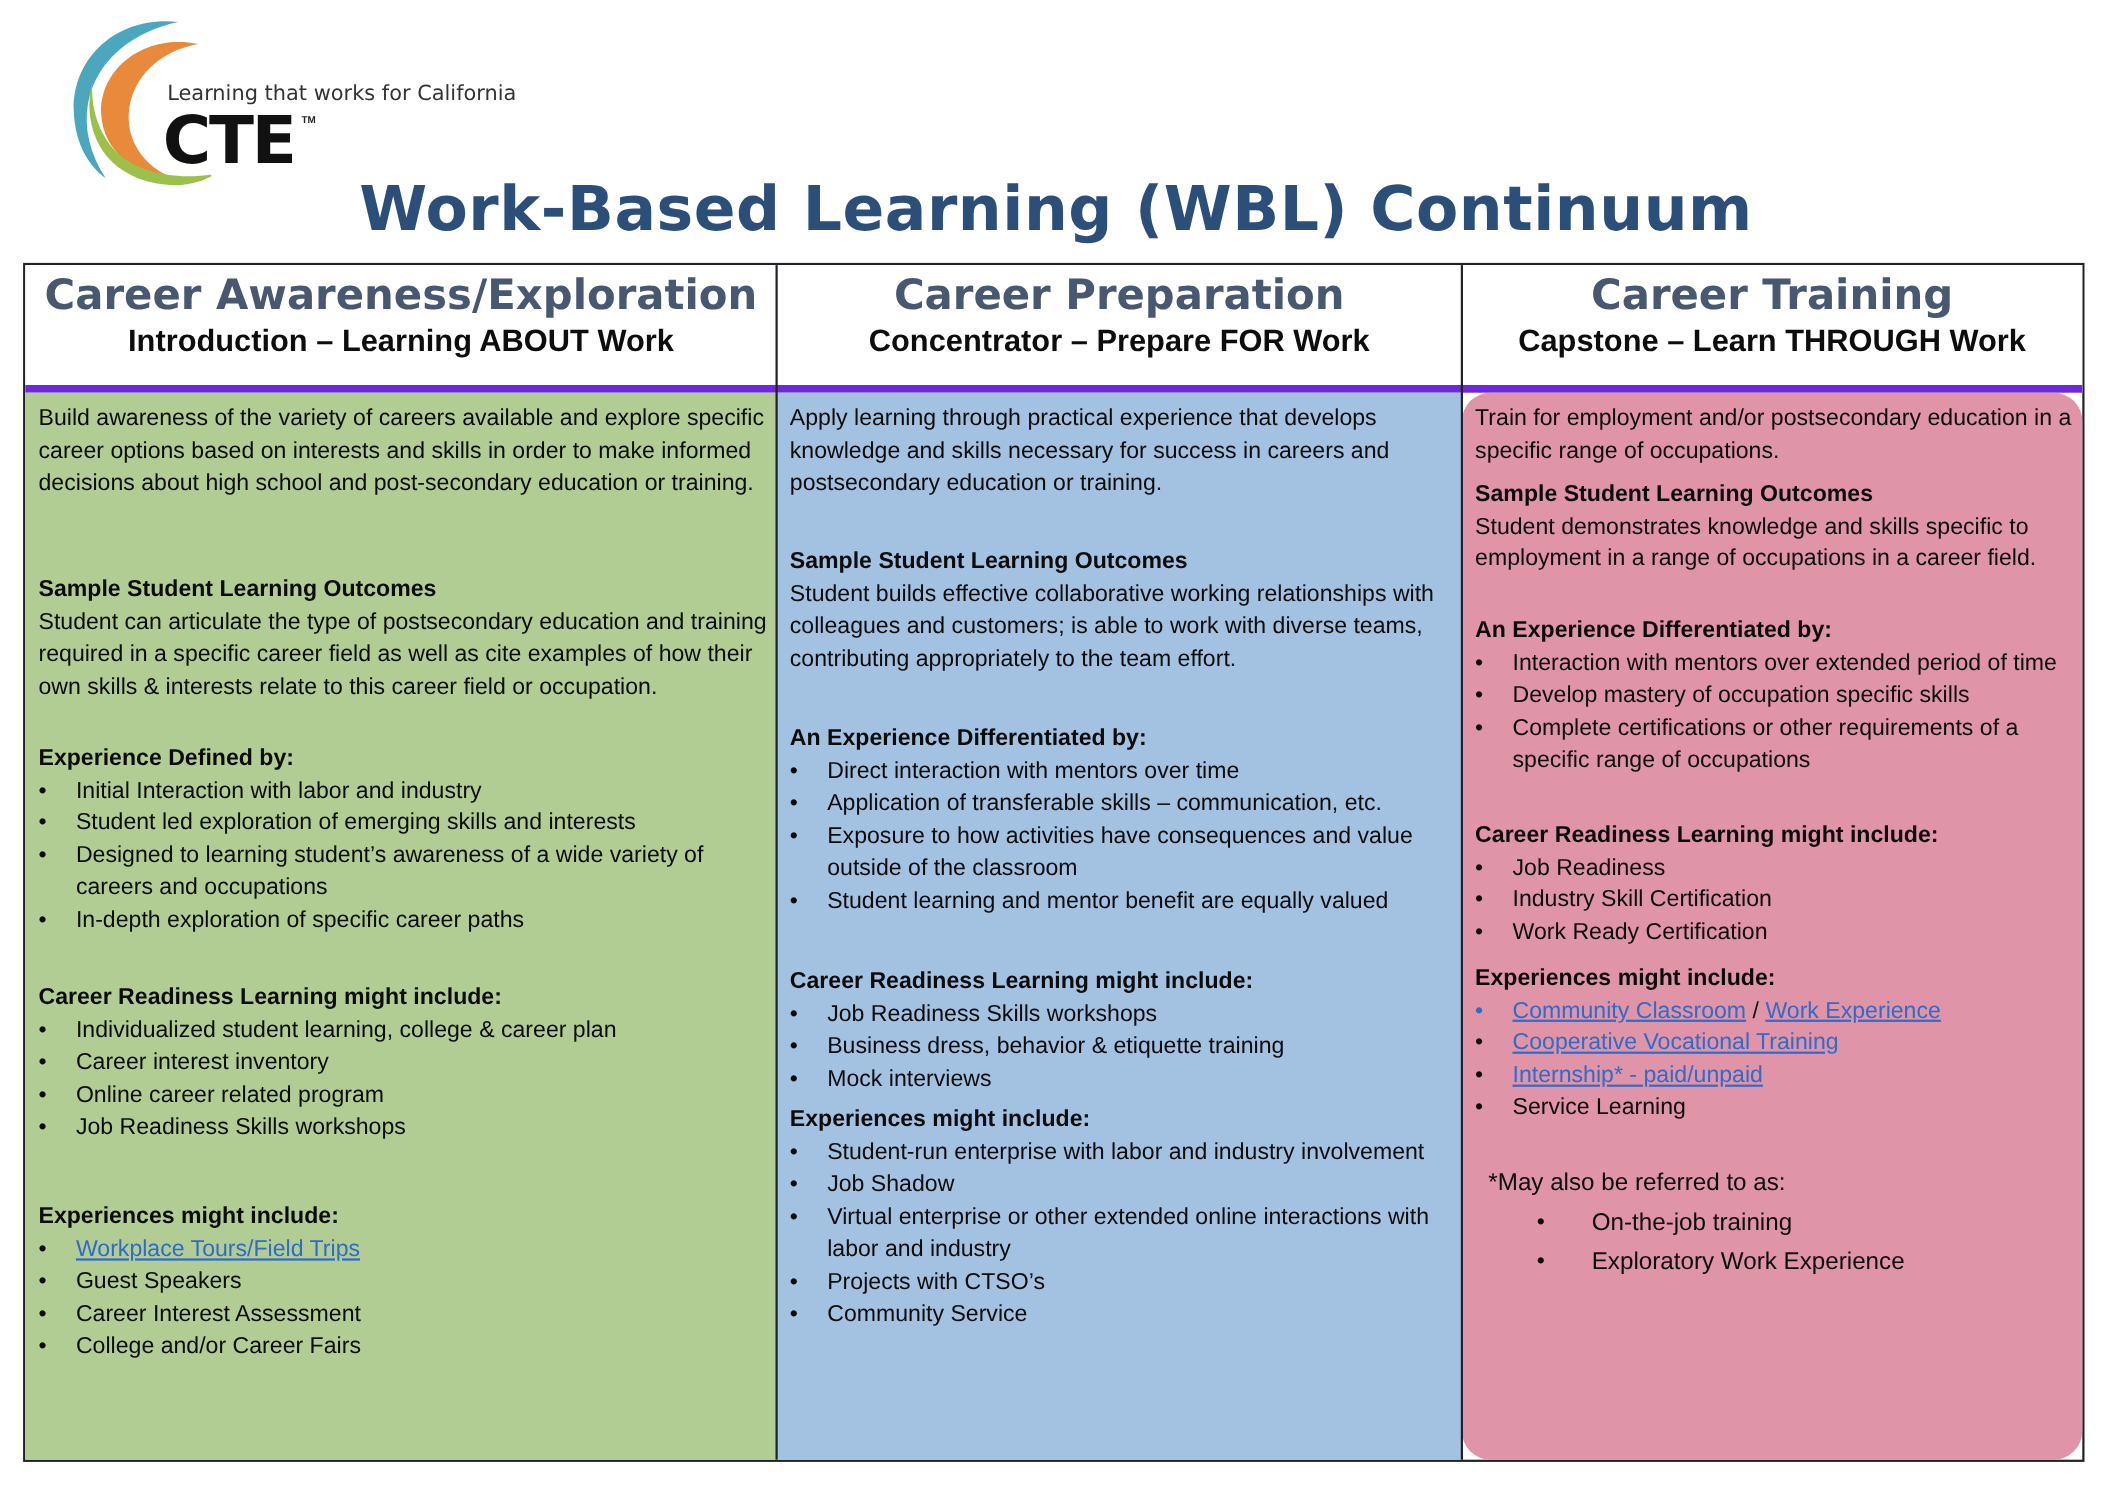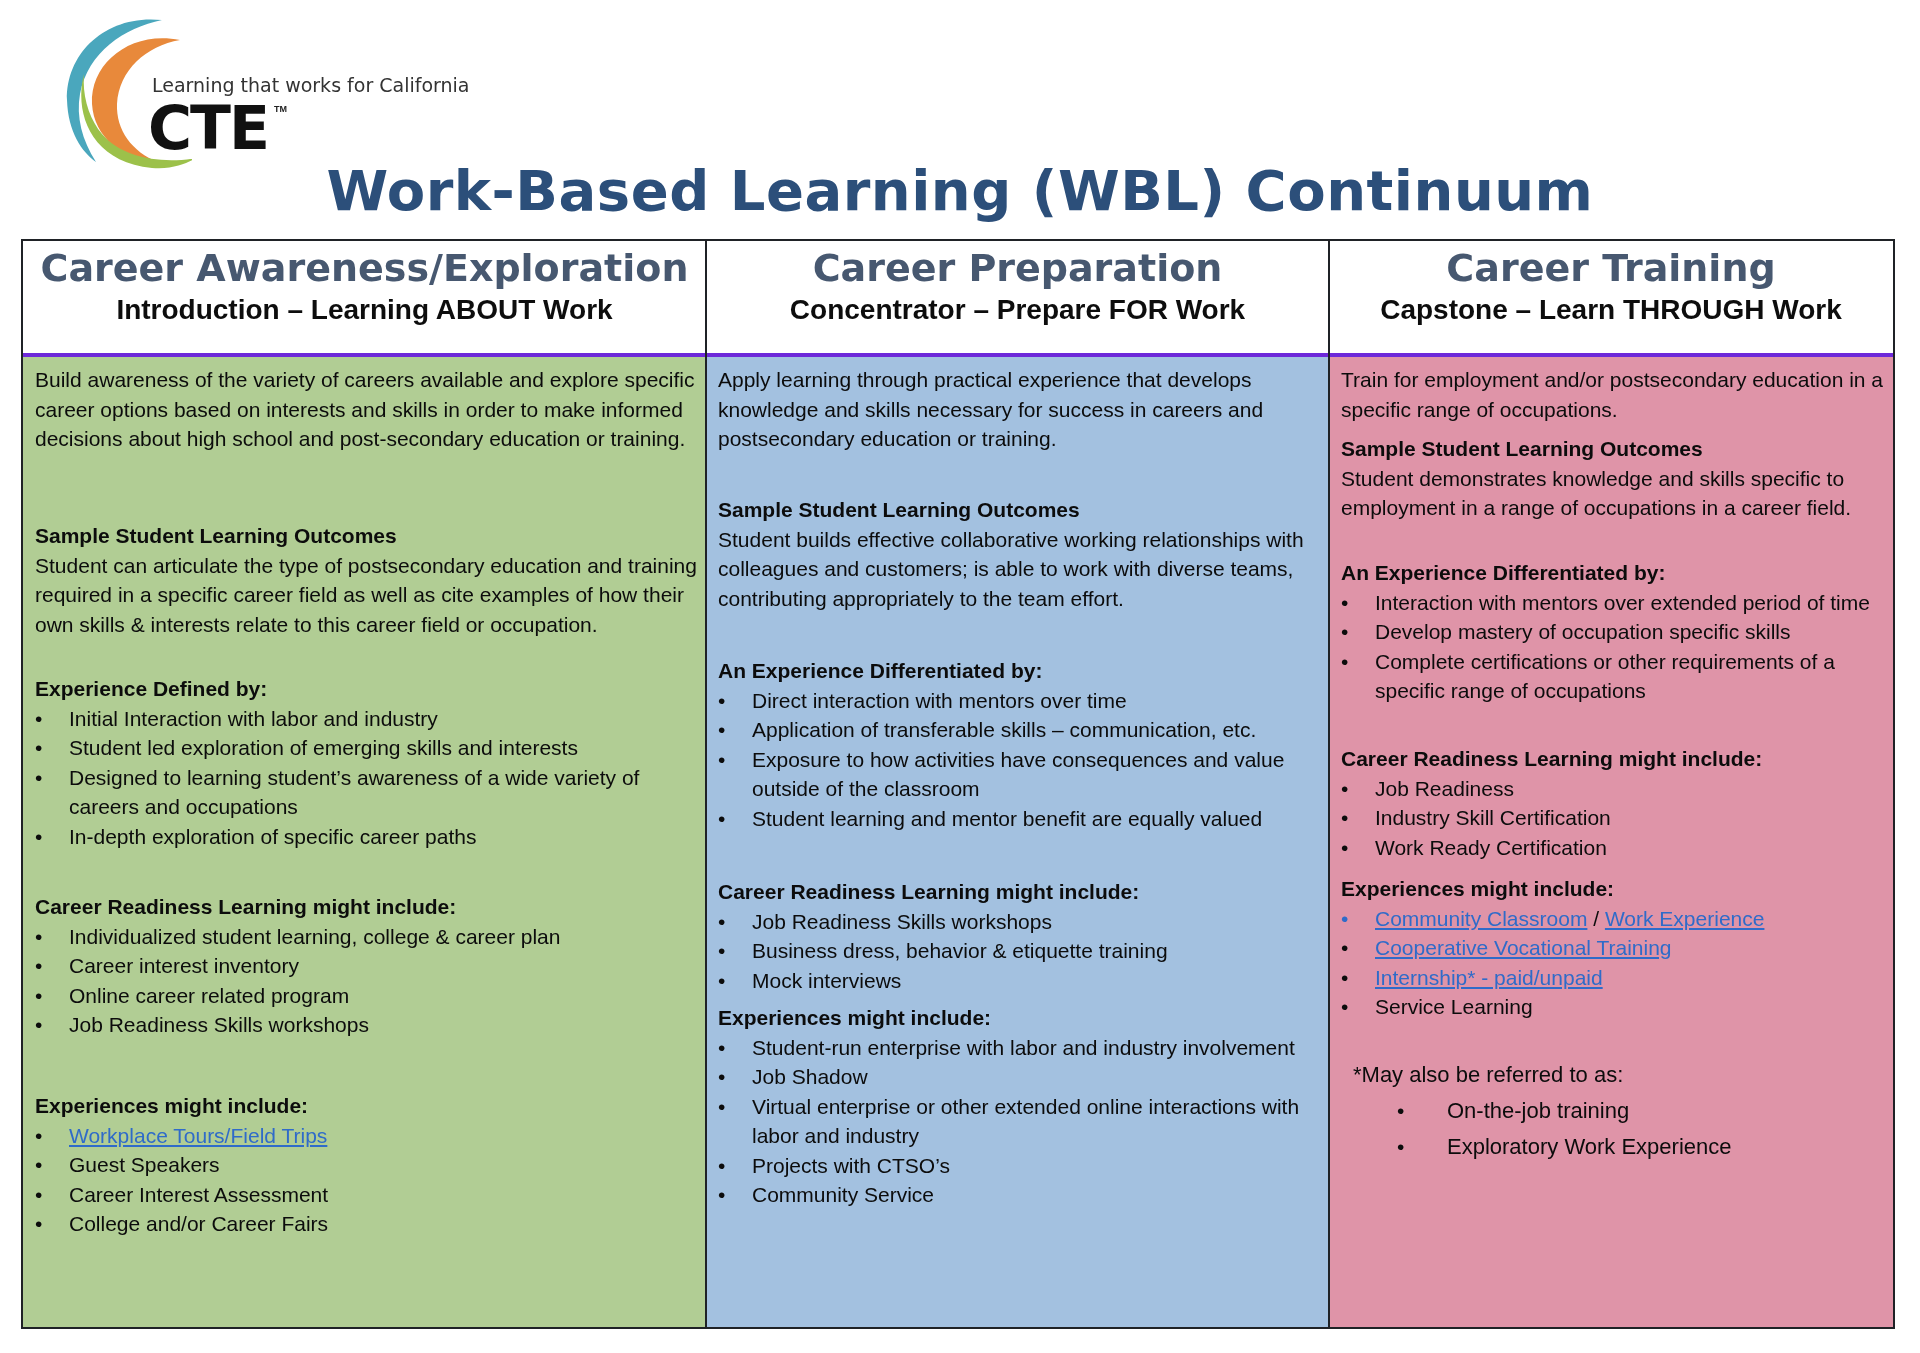--- a/index.html
+++ b/index.html
@@ -11,33 +11,33 @@
               font-size: 19px; color: #333; letter-spacing: 0px; white-space: nowrap; }
   .logo-cte { position: absolute; left: 86px; top: 86px; font-family: "DejaVu Sans", sans-serif;
               font-size: 60px; font-weight: bold; color: #111; letter-spacing: -2px; line-height: 1; }
   .logo-tm { position: absolute; left: 212px; top: 92px; font-size: 9px; font-weight: bold; color: #222; }
   .title { position: absolute; left: 0; width: 1920px; top: 163px; text-align: center;
            font-family: "DejaVu Sans", sans-serif; font-weight: bold; font-size: 56px;
            color: #2c4f7a; line-height: 1; letter-spacing: 0.5px; }
   .table { position: absolute; left: 21px; top: 239px; width: 1874px; height: 1090px;
            border: 2px solid #1f2226; box-sizing: border-box; }
   .hdr { position: absolute; top: 0; height: 116px; background: #fff; box-sizing: border-box;
-         border-bottom: 4px solid #6d28d9; text-align: center; }
+         border-bottom: 7px solid #6d28d9; text-align: center; }
   .hdr-title { font-family: "DejaVu Sans", sans-serif; font-weight: bold; font-size: 38px;
                color: #475870; margin-top: 4px; line-height: 46px; }
   .hdr-sub { font-family: "Liberation Sans", sans-serif; font-weight: bold; font-size: 28px;
              color: #0d0d0d; line-height: 34px; margin-top: 2px; }
   .col { position: absolute; top: 116px; bottom: 0; box-sizing: border-box; }
   .c1 { left: 0; width: 683px; }
   .c2 { left: 683px; width: 623px; }
   .c3 { left: 1306px; width: 564px; }
   .divider { position: absolute; top: 0; bottom: 0; width: 2px; background: #1f2226; }
   .c1.col { background: #b1cd94; }
   .c2.col { background: #a3c1e0; }
-  .c3.col { background: #df94a8; }
+  .c3.col { background: #df94a8; border-radius: 26px; }
   .blk { position: absolute; font-size: 21px; line-height: 29.5px; color: #0c0c0c; }
   .hd { font-weight: bold; }
   ul.bl { list-style: none; margin: 0; padding: 0; }
   ul.bl li { position: relative; padding-left: 34px; }
   ul.bl li::before { content: "\2022"; position: absolute; left: 0; top: 0; font-size: 21px; }
   ul.bl li.linkbullet::before { color: #2f6bc9; }
   a.lnk { color: #2f6bc9; text-decoration: underline; cursor: pointer; }
   ul.indent li { padding-left: 50px; }
   ul.indent { margin-left: 44px; }
 </style>

